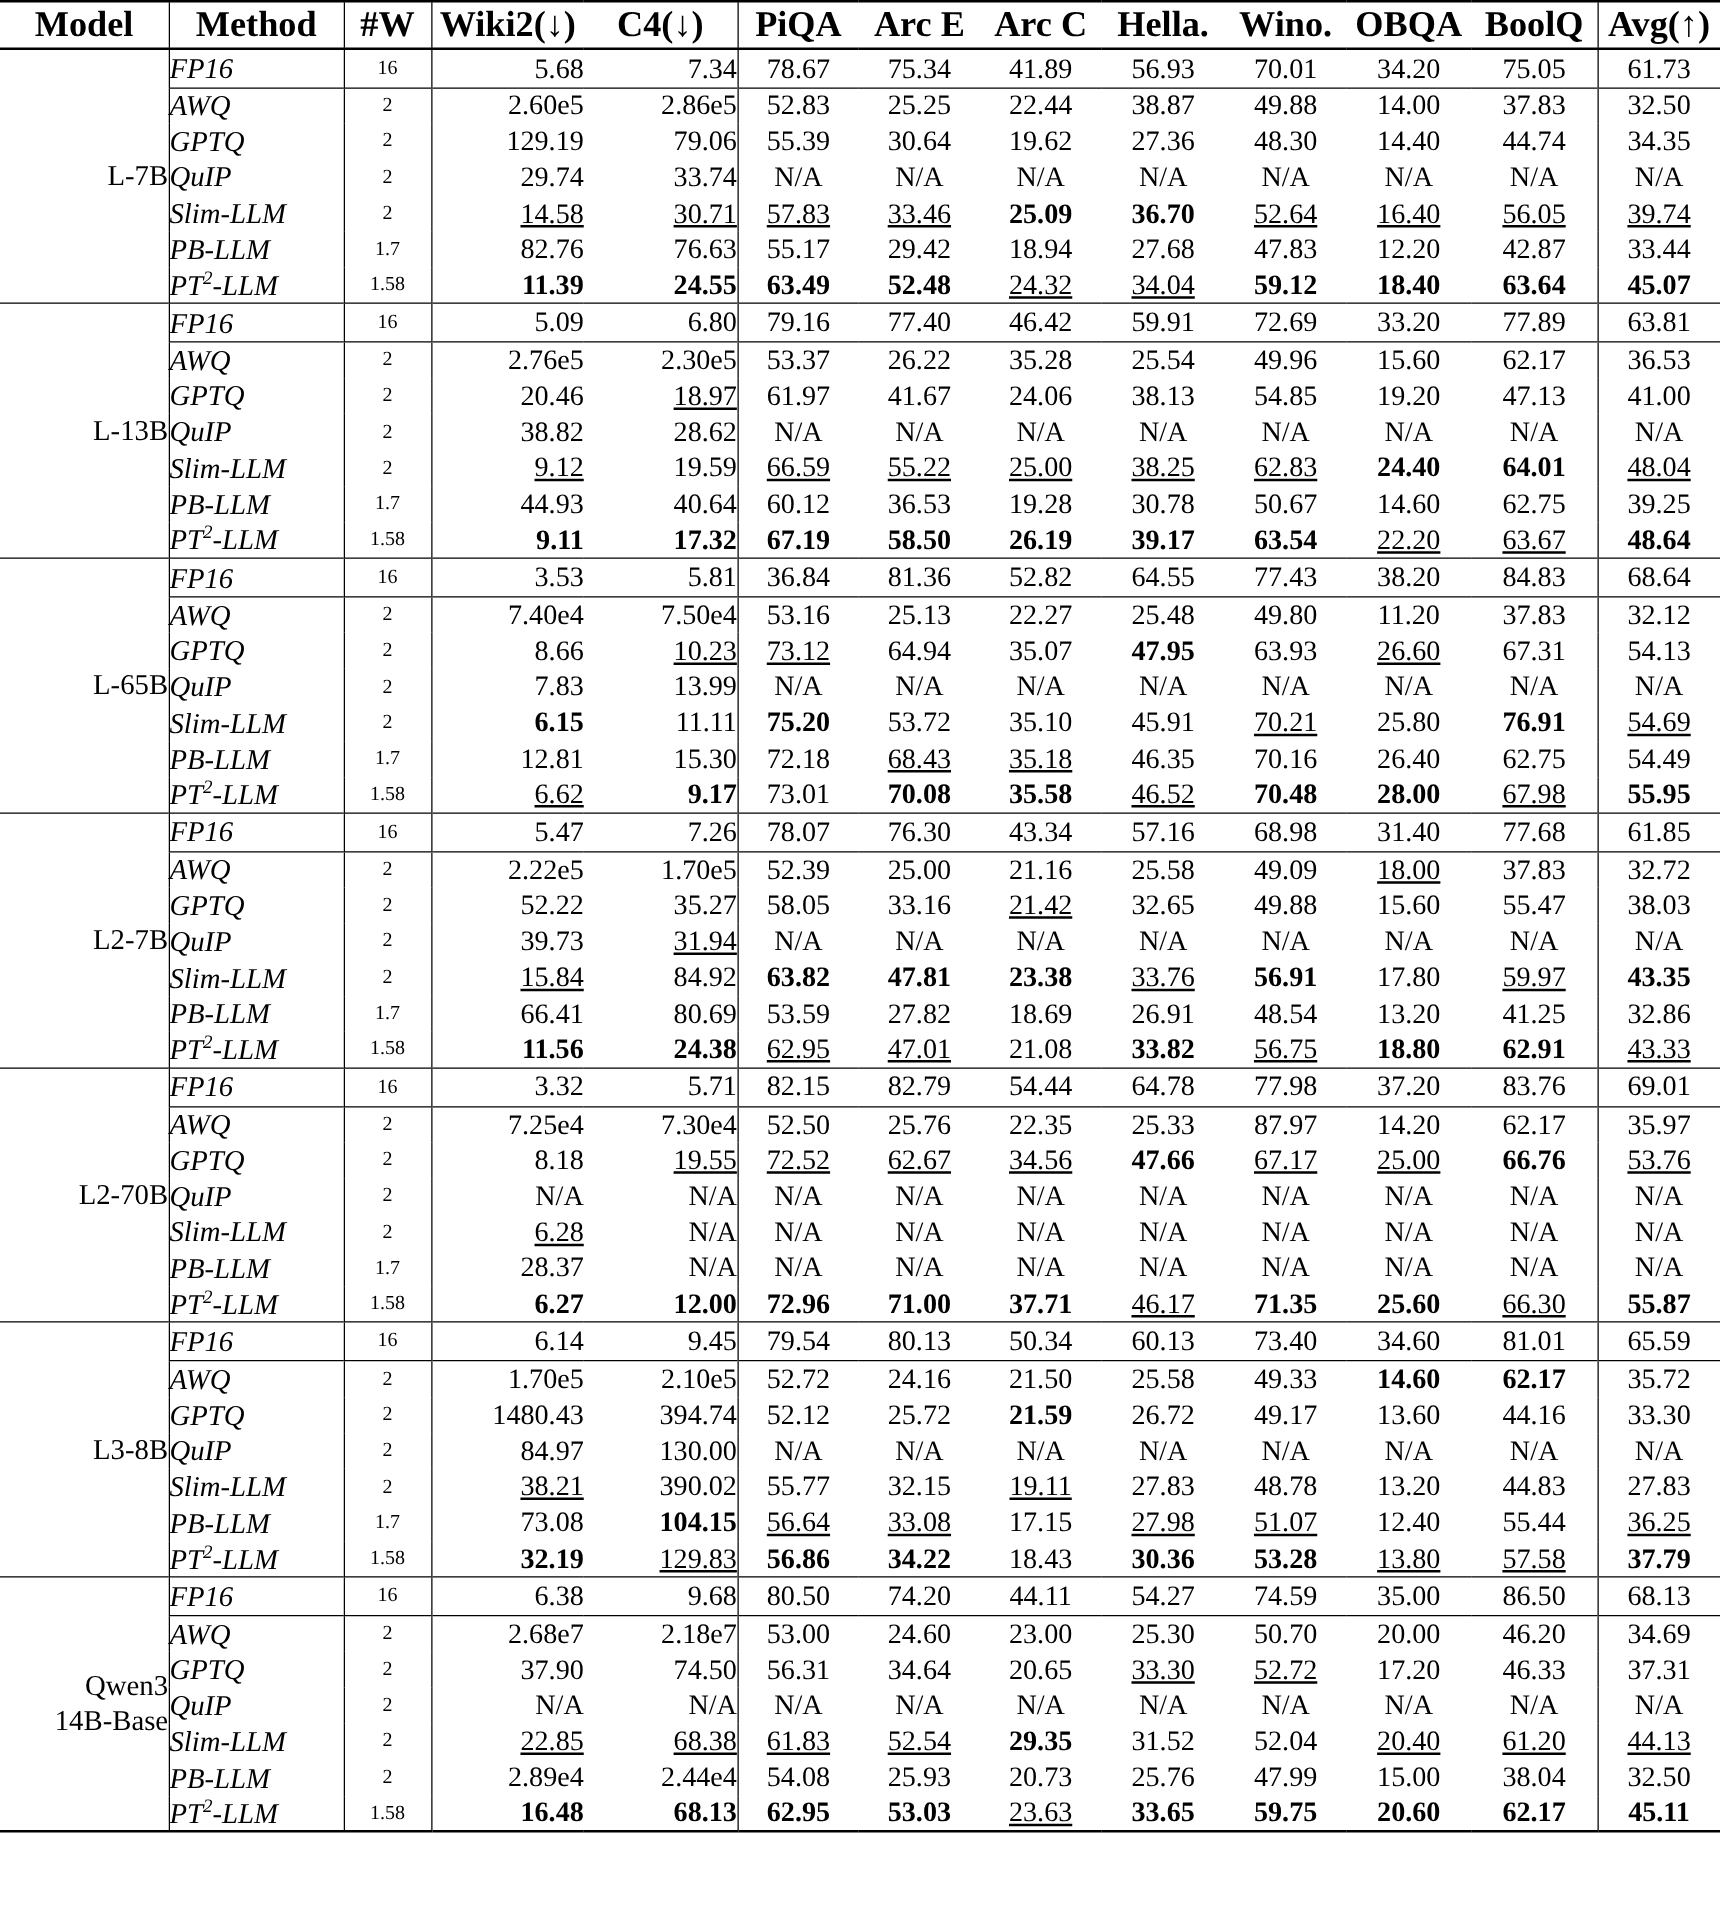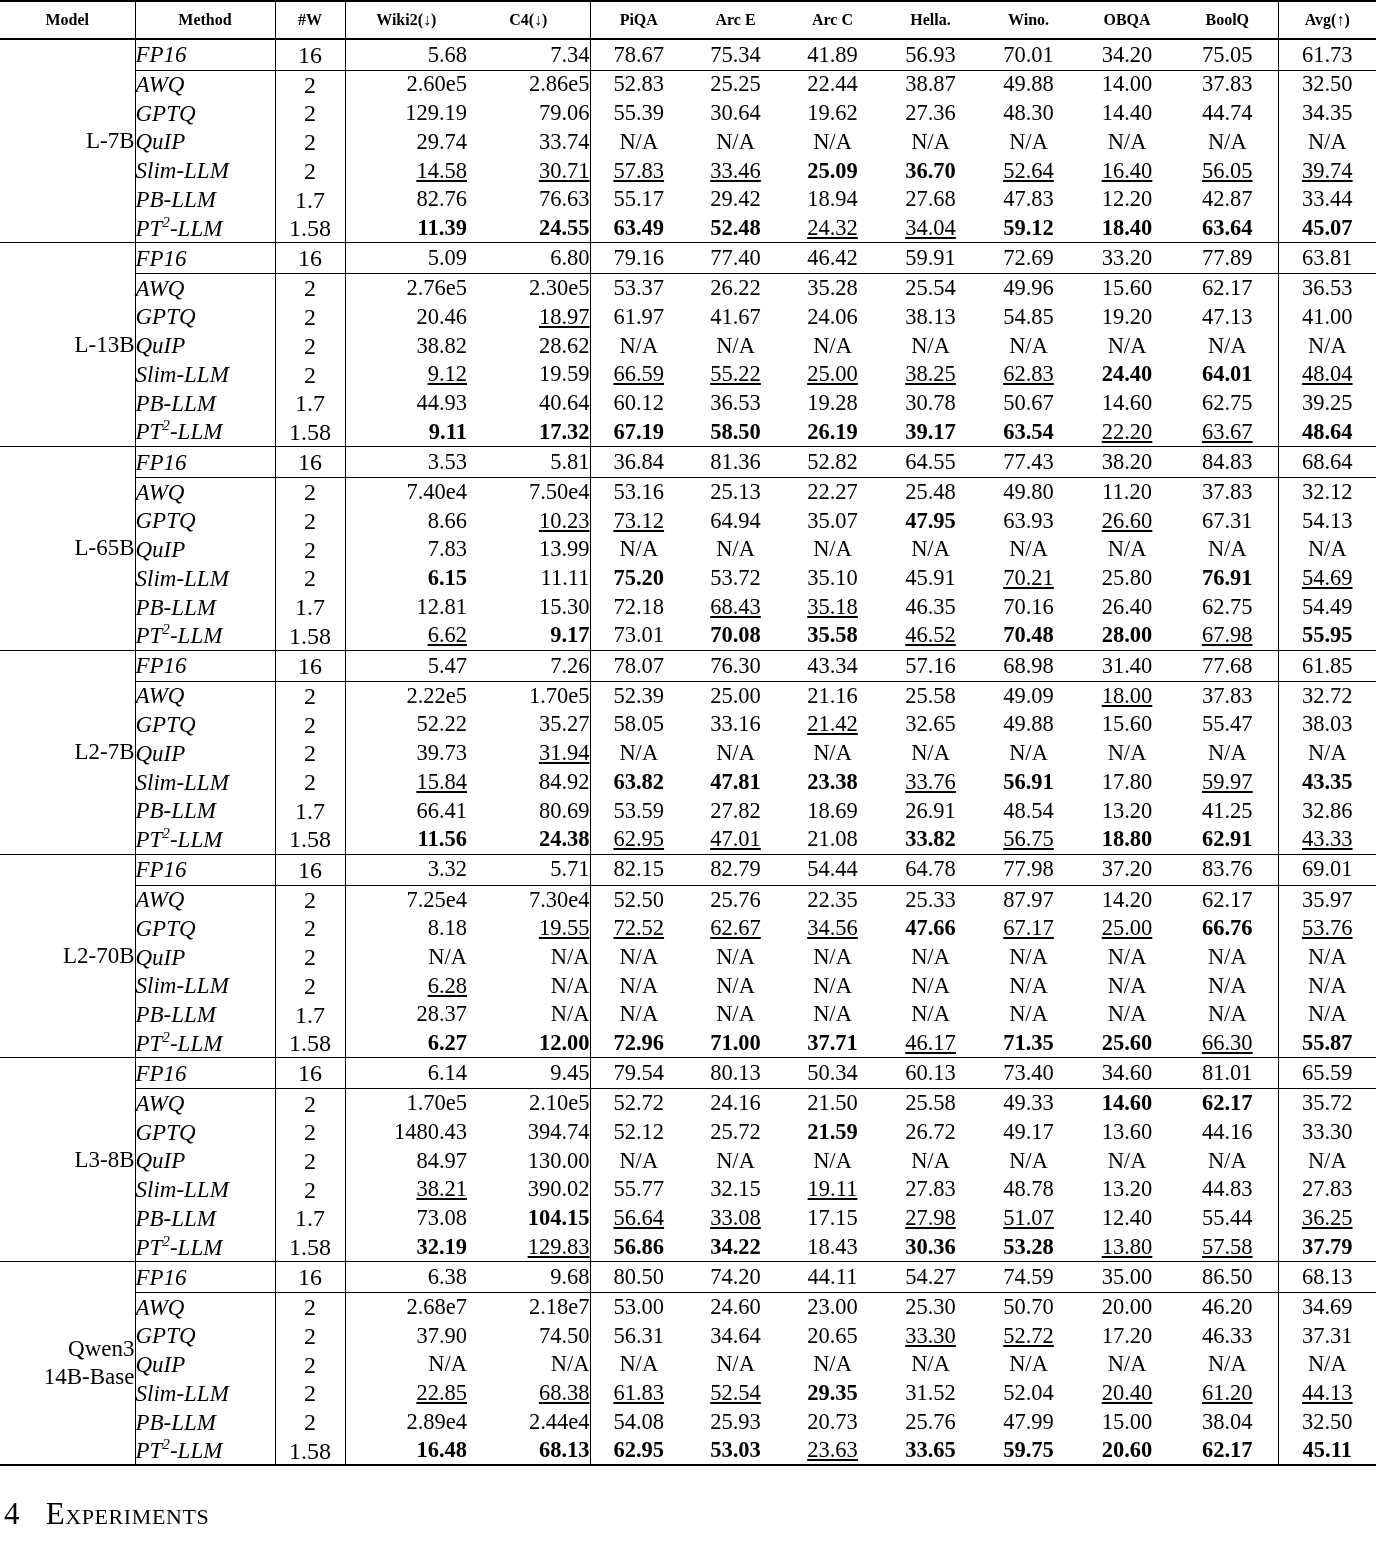--- a/index.html
+++ b/index.html
@@ -29,21 +29,21 @@
   }
   table.results td, table.results th {
     padding: 0;
     margin: 0;
     vertical-align: middle;
     white-space: nowrap;
   }
   
   thead th {
     font-weight: bold;
-    font-size: 16px;
+    font-size: 29px;
     text-align: center;
     height: 36px;
     padding-bottom: 3px;
   }
   .rule-top { border-top: 2.2px solid #000; }
   .rule-head-bot { border-bottom: 2.2px solid #000; }
   .rule-mid { border-top: 1.1px solid #000; }
   .rule-block { border-top: 1.6px solid #000; }
   .rule-bottom { border-bottom: 2.2px solid #000; }
 
@@ -57,21 +57,21 @@
     line-height: 1.22;
   }
   td.method {
     text-align: left;
     padding-left: 12px;
     font-size: 23px;
     font-style: italic;
   }
   td.w {
     text-align: center;
-    font-size: 24px;
+    font-size: 16px;
   }
   td.num {
     text-align: right;
     padding-right: 9px;
     font-size: 22.5px;
   }
   td.numc {
     text-align: center;
     font-size: 22.5px;
   }
@@ -820,17 +820,14 @@
           <td class="numc rule-bottom"><span class="u">23.63</span></td>
           <td class="numc rule-bottom"><span class="b">33.65</span></td>
           <td class="numc rule-bottom"><span class="b">59.75</span></td>
           <td class="numc rule-bottom"><span class="b">20.60</span></td>
           <td class="numc rule-bottom"><span class="b">62.17</span></td>
           <td class="numc vl rule-bottom"><span class="b">45.11</span></td>
         </tr>
       </tbody>
   </table>
 
-  <div class="section-head">
-    <span class="num">4</span><span class="smallcaps">Experiments</span>
-  </div>
 
 </div>
 
 </body></html>

